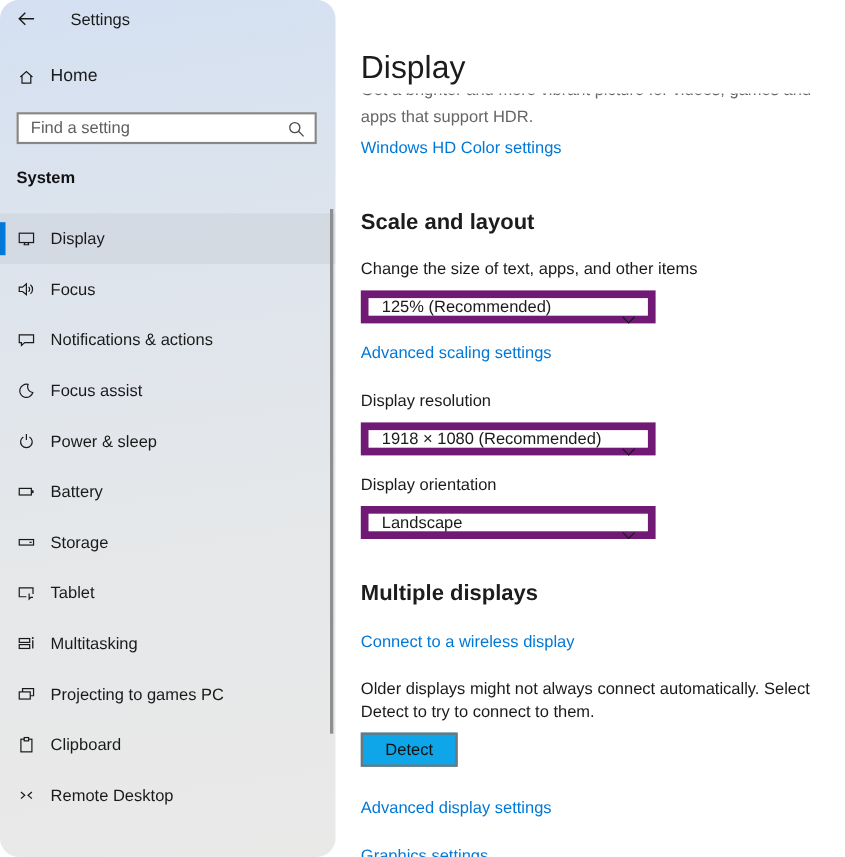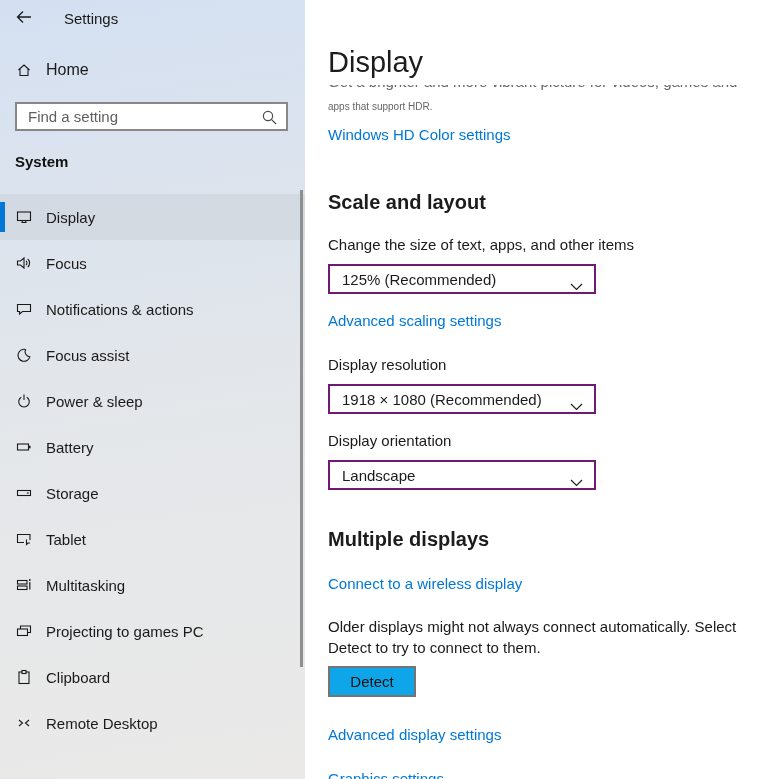--- a/index.html
+++ b/index.html
@@ -7,20 +7,21 @@
   body {
     font-family:"Liberation Sans","DejaVu Sans",sans-serif;
     font-size:15px; color:#1a1a1a; background:#ffffff;
     display:flex;
   }
 
   
   .sidebar {
     position:relative; width:305px; height:779px; flex:0 0 305px;
     background:linear-gradient(172deg,#d4e0f2 0%,#dbe3ee 22%,#e4e7ea 55%,#eae9e8 100%);
+    border-radius:17px;
   }
   .titlebar { display:flex; align-items:center; padding:9px 0 0 16px; height:28px; }
   .back-btn { width:28px; height:20px; display:flex; align-items:center; cursor:pointer; background:none; border:none; }
   .app-title { margin-left:20px; font-size:15px; color:#1a1a1a; }
 
   .home-row { display:flex; align-items:center; margin:30px 0 0 16px; height:24px; cursor:pointer; }
   .home-row .label { margin-left:14px; font-size:16px; }
 
   .search-box {
     position:relative; margin:20px 17px 0 15px; height:29px;
@@ -55,29 +56,29 @@
     background:#8f8f8f; border-radius:0;
   }
 
   
   .main { flex:1; background:#ffffff; padding-left:23px; }
   .page-title { margin-top:44px; font-size:29px; font-weight:300; color:#1c1c1c; line-height:36px; letter-spacing:0; }
 
   .clip-line { height:8px; overflow:hidden; margin-top:5px; width:435px; }
   .clip-line .inner { display:block; line-height:20px; margin-top:-13px; color:#666; font-size:15px; }
 
-  .body-gray { color:#666; font-size:10px; line-height:20px; margin-top:4px; }
+  .body-gray { color:#666; font-size:15px; line-height:20px; margin-top:4px; }
   .link { color:#0078d7; font-size:15px; line-height:20px; cursor:pointer; display:inline-block; }
 
   .h2 { font-size:20px; font-weight:700; color:#1c1c1c; margin-top:44px; line-height:26px; }
   .field-label { margin-top:20px; font-size:15px; color:#1a1a1a; line-height:20px; }
 
   .combo {
     position:relative; margin-top:9px; width:268px; height:30px;
-    background:#fff; border:2px solid #701a75; cursor:pointer;
+    background:#fff; border:7px solid #701a75; cursor:pointer;
     display:flex; align-items:center; padding-left:12px; font-size:15px; color:#1a1a1a;
   }
   .combo .chev { position:absolute; right:11px; top:11px; }
 
   .para { margin-top:22px; width:440px; font-size:15px; line-height:21px; color:#1a1a1a; }
 
   .detect-btn {
     margin-top:8px; width:88px; height:31px;
     background:#0ea5e9; border:2px solid #747474;
     font-family:inherit; font-size:15px; color:#111; cursor:pointer;

